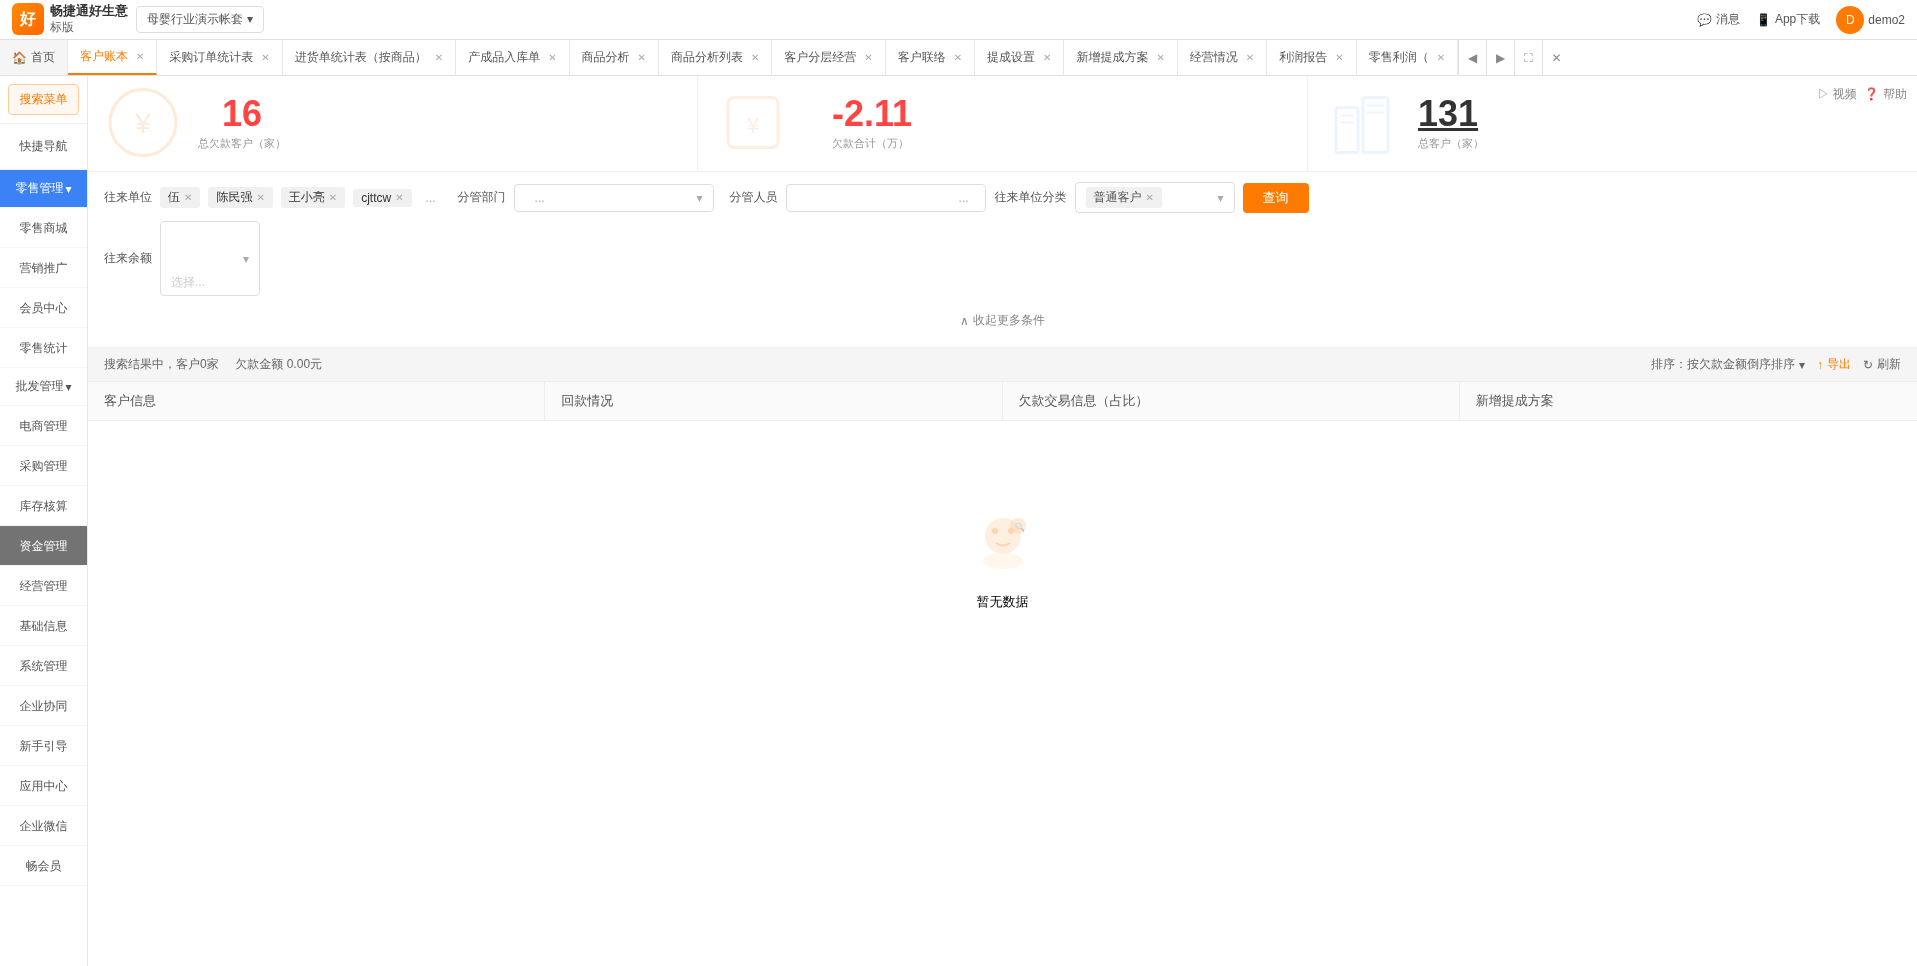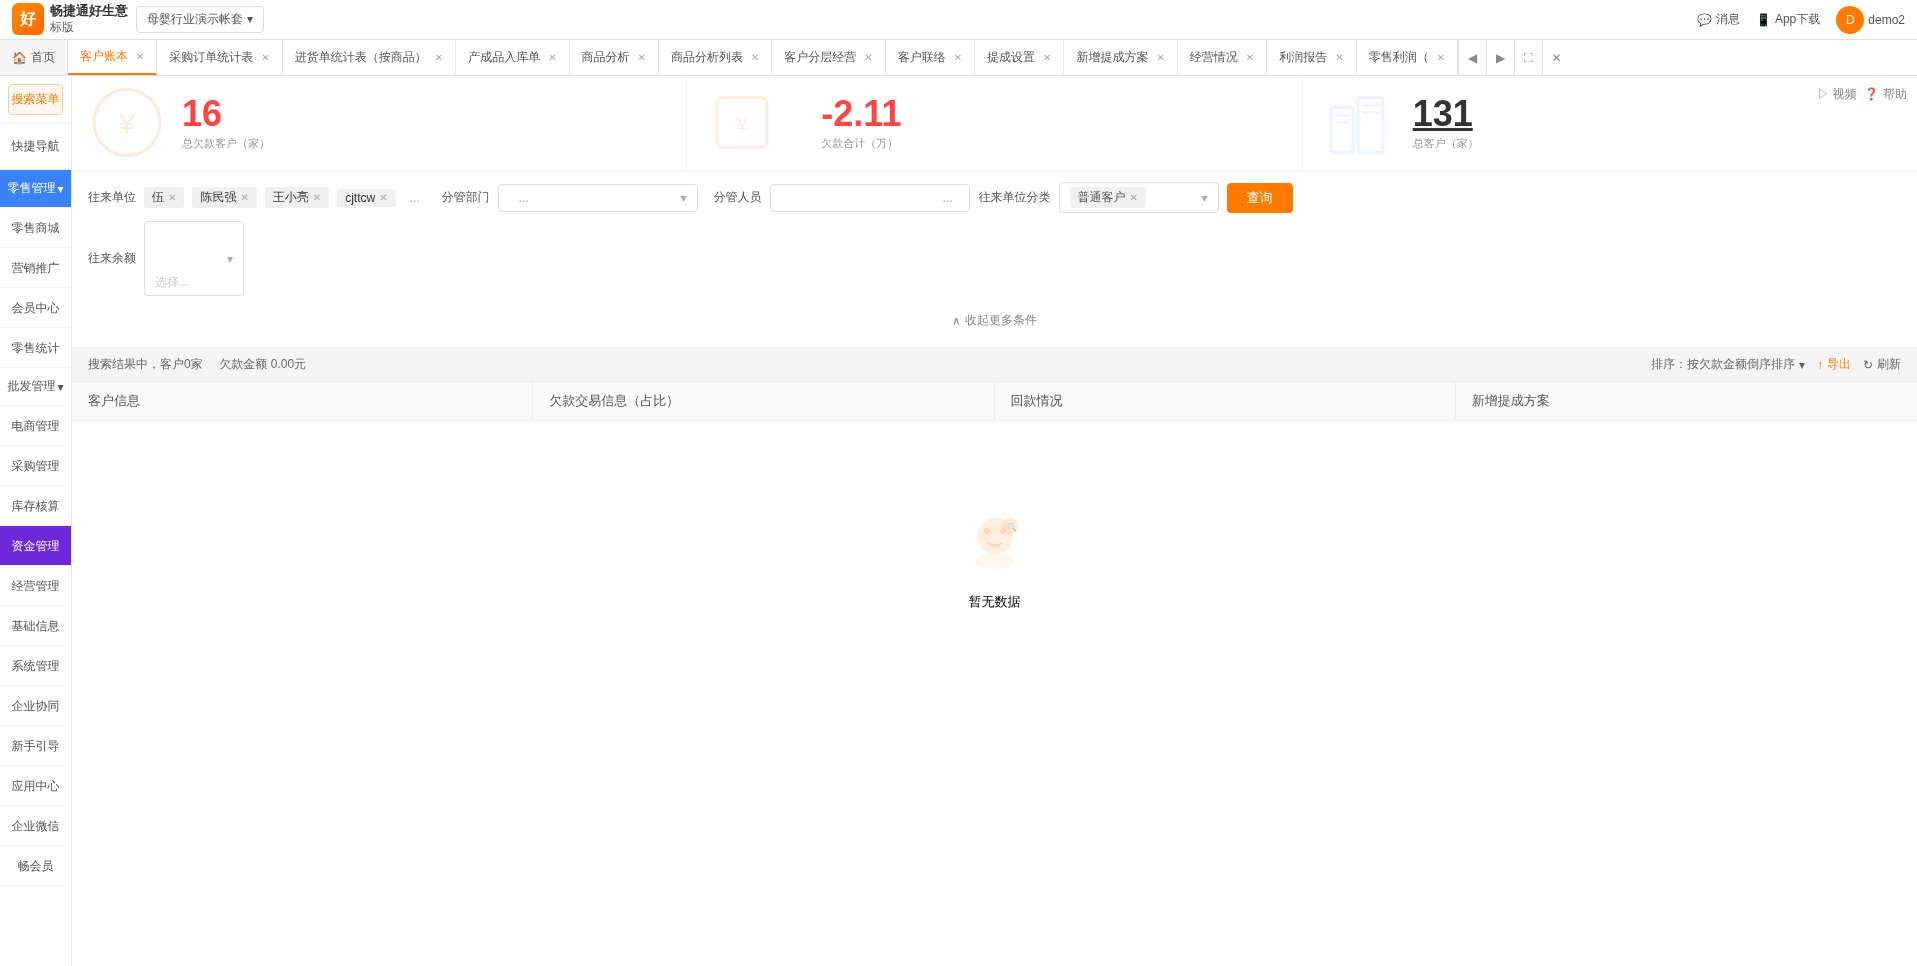--- a/index.html
+++ b/index.html
@@ -22,21 +22,21 @@
     .tab-item { display: flex; align-items: center; padding: 0 12px; border-right: 1px solid #e8e8e8; cursor: pointer; font-size: 12px; color: #555; white-space: nowrap; gap: 4px; position: relative; }
     .tab-item.home { background: #f5f5f5; }
     .tab-item.active { background: #fff; color: #ff7a00; border-bottom: 2px solid #ff7a00; }
     .tab-item .close-x { color: #aaa; font-size: 10px; margin-left: 4px; }
     .tab-nav-btn { width: 28px; display: flex; align-items: center; justify-content: center; cursor: pointer; color: #888; border-left: 1px solid #e0e0e0; }
 
     
     .main-layout { display: flex; flex: 1; overflow: hidden; }
 
     
-    .sidebar { width: 72px; background: #fff; border-right: 1px solid #e8e8e8; display: flex; flex-direction: column; flex-shrink: 0; overflow-y: auto; }
+    .sidebar { width: 88px; background: #fff; border-right: 1px solid #e8e8e8; display: flex; flex-direction: column; flex-shrink: 0; overflow-y: auto; }
     .sidebar-search { padding: 8px; border-bottom: 1px solid #f0f0f0; }
     .sidebar-search-btn { width: 100%; padding: 6px 0; background: #fff7f0; border: 1px solid #ffcc99; border-radius: 4px; color: #ff7a00; font-size: 12px; text-align: center; cursor: pointer; }
     .sidebar-nav-btn { padding: 8px; border-bottom: 1px solid #f0f0f0; }
     .sidebar-nav-link { display: block; padding: 6px 0; text-align: center; color: #555; font-size: 12px; cursor: pointer; }
     .sidebar-item { padding: 10px 0; text-align: center; font-size: 12px; color: #555; cursor: pointer; border-bottom: 1px solid #f5f5f5; }
     .sidebar-item.active { background: #3b82f6; color: #fff; }
     .sidebar-item .s-label { margin-top: 2px; }
     .sidebar-item-expand { display: flex; align-items: center; justify-content: center; gap: 2px; }
 
     
@@ -222,21 +222,21 @@
     </div>
     <div class="sidebar-item">
       <div class="s-label">电商管理</div>
     </div>
     <div class="sidebar-item">
       <div class="s-label">采购管理</div>
     </div>
     <div class="sidebar-item">
       <div class="s-label">库存核算</div>
     </div>
-    <div class="sidebar-item" style="background:#6d28d9;color:#fff;">
+    <div class="sidebar-item" style="background:#737373;color:#fff;">
       <div class="s-label">资金管理</div>
     </div>
     <div class="sidebar-item">
       <div class="s-label">经营管理</div>
     </div>
     <div class="sidebar-item">
       <div class="s-label">基础信息</div>
     </div>
     <div class="sidebar-item">
       <div class="s-label">系统管理</div>
@@ -262,21 +262,21 @@
 
     <div class="stats-header">
 
       <div class="stats-card" style="position:relative;">
         <div style="position:absolute;left:20px;top:50%;transform:translateY(-50%);opacity:0.15;">
           <svg width="70" height="70" viewBox="0 0 70 70">
             <circle cx="35" cy="35" r="33" fill="none" stroke="#ff7a00" stroke-width="3"></circle>
             <text x="35" y="45" text-anchor="middle" font-size="28" fill="#ff7a00">¥</text>
           </svg>
         </div>
-        <div style="margin-left:80px;">
+        <div style="margin-left:80px;text-align:center;">
           <div class="stats-num" style="color:#ff4444;">16</div>
           <div class="stats-label">总欠款客户（家）</div>
         </div>
       </div>
 
       <div class="stats-card" style="position:relative;">
         <div style="position:absolute;left:20px;top:50%;transform:translateY(-50%);opacity:0.12;">
           <svg width="70" height="70" viewBox="0 0 70 70">
             <rect x="10" y="10" width="50" height="50" rx="6" fill="none" stroke="#ff7a00" stroke-width="3"></rect>
             <text x="35" y="45" text-anchor="middle" font-size="22" fill="#ff7a00">¥</text>
@@ -384,22 +384,22 @@
         <div class="result-refresh">
           <span>↻</span>
           <span>刷新</span>
         </div>
       </div>
     </div>
 
     <div class="table-container">
       <div class="table-header">
         <div class="th">客户信息</div>
+        <div class="th">回款情况</div>
         <div class="th">欠款交易信息（占比）</div>
-        <div class="th">回款情况</div>
         <div class="th">新增提成方案</div>
       </div>
 
       <div class="empty-state">
         <svg class="empty-icon" viewBox="0 0 80 80">
           <circle cx="40" cy="35" r="18" fill="#ffcc99" opacity="0.5"></circle>
           <ellipse cx="40" cy="60" rx="20" ry="8" fill="#ffcc99" opacity="0.3"></ellipse>
           <circle cx="32" cy="30" r="3" fill="#ff9944" opacity="0.6"></circle>
           <circle cx="48" cy="30" r="3" fill="#ff9944" opacity="0.6"></circle>
           <path d="M33 42 Q40 47 47 42" stroke="#ff9944" stroke-width="2" fill="none" opacity="0.6"></path>

